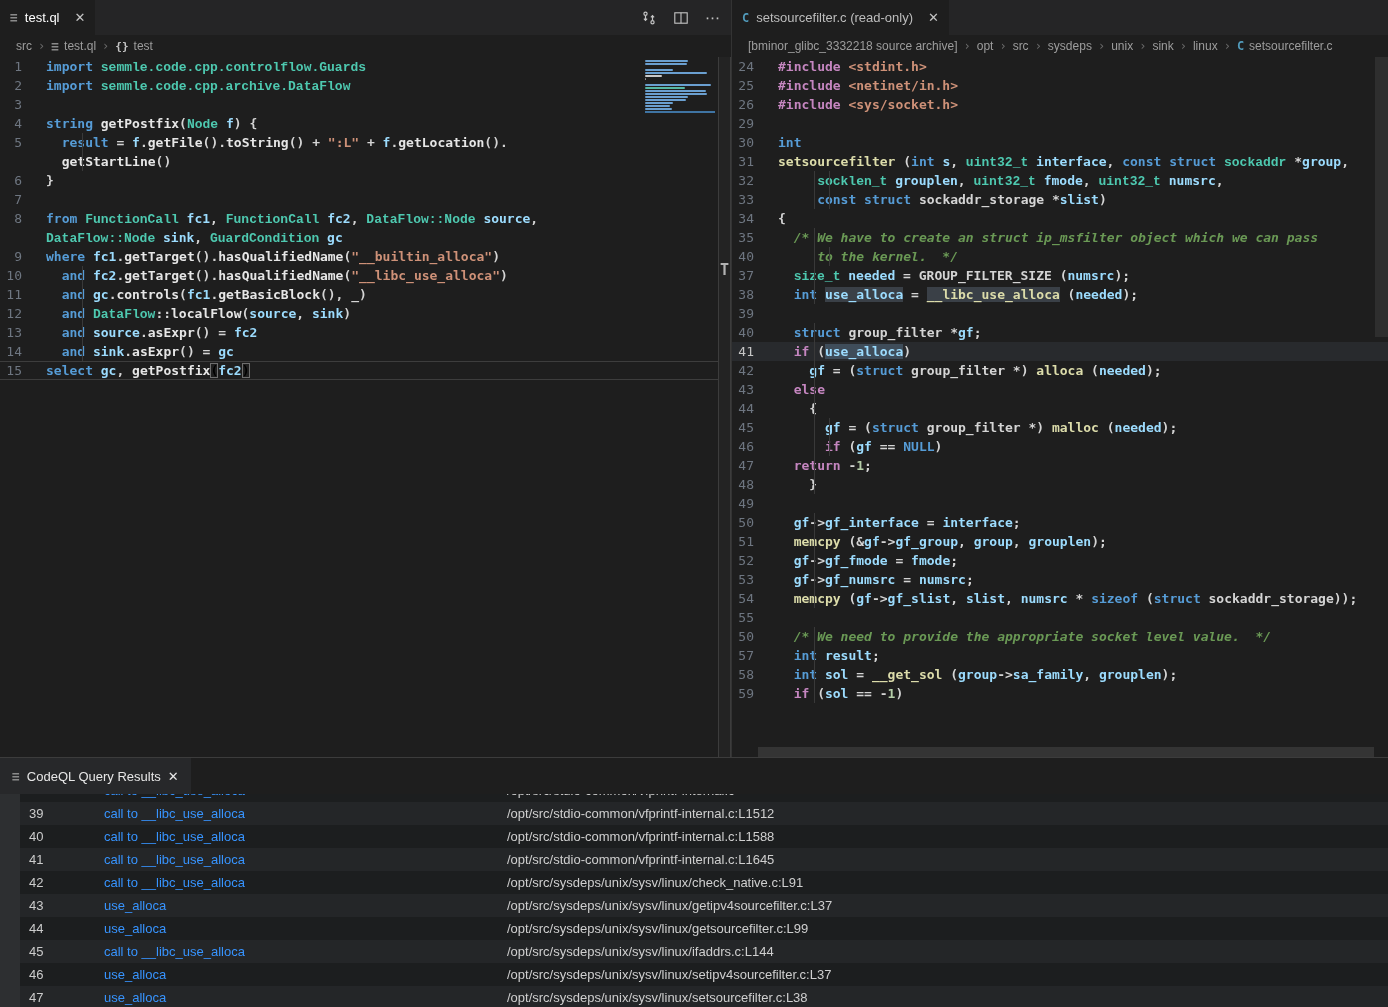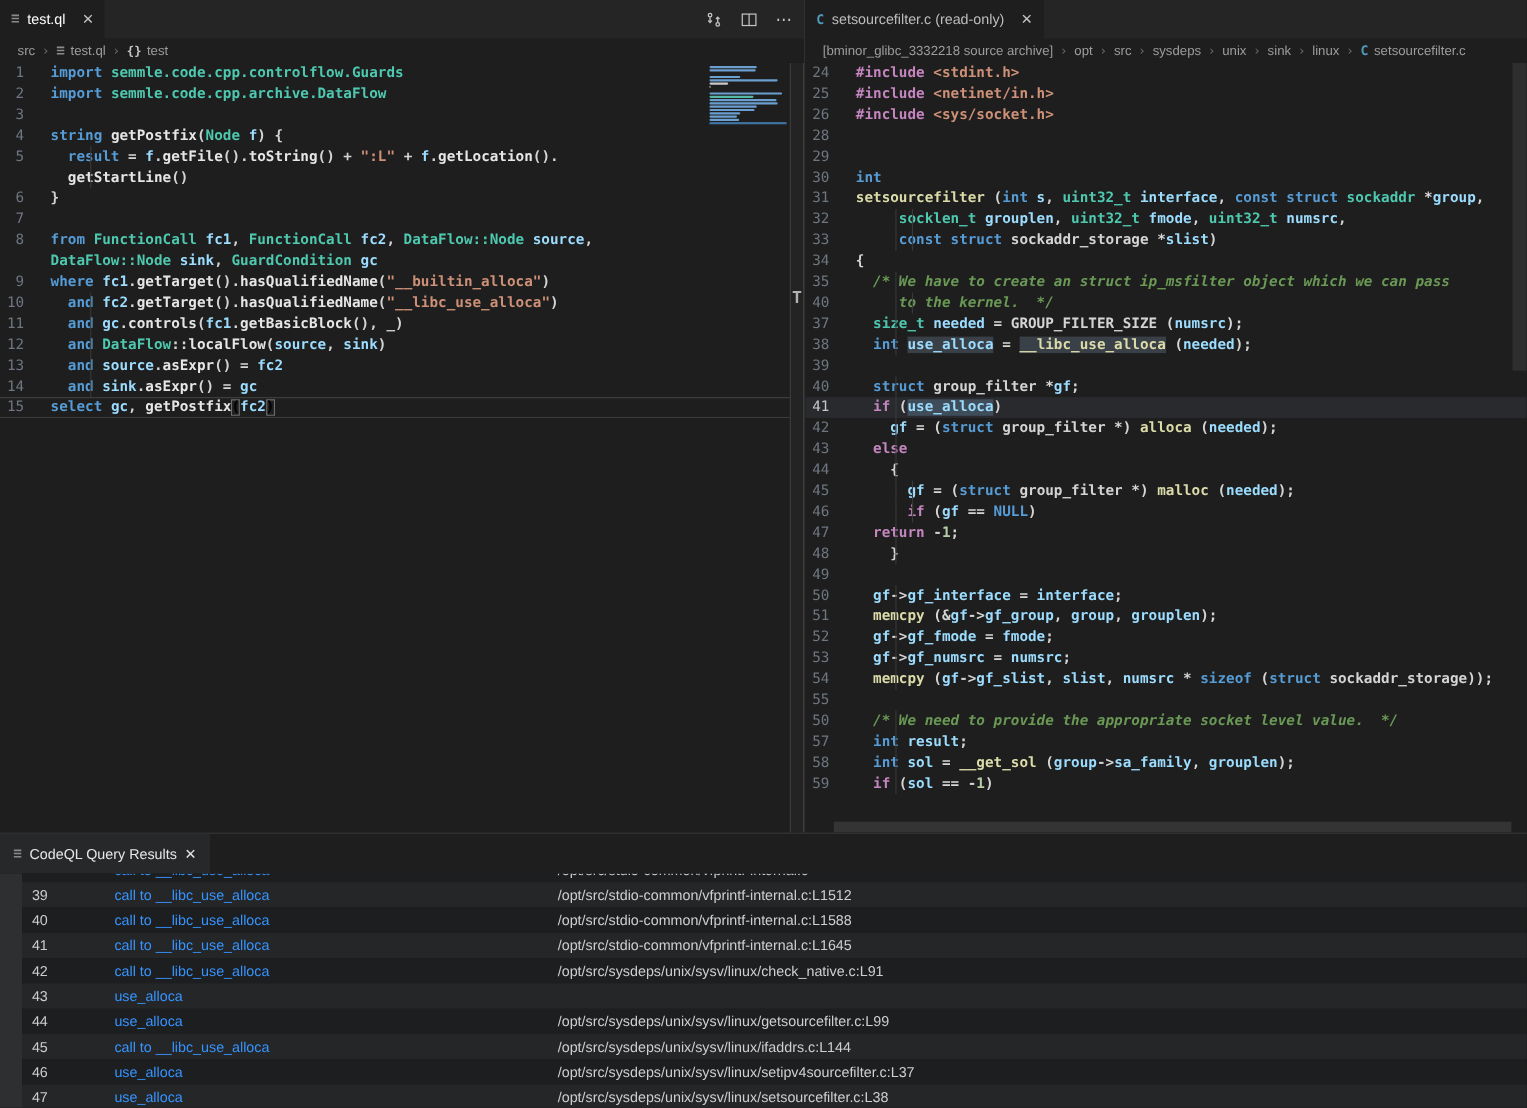--- a/index.html
+++ b/index.html
@@ -28,21 +28,21 @@
          font-family:"DejaVu Sans Mono",monospace; font-size:13px; font-weight:bold; }
   .ln { flex:0 0 46px; text-align:right; padding-right:24px; color:#6e7681; font-weight:normal; }
   .codepart { flex:1; }
   .guide { position:absolute; top:0; bottom:0; width:1px; background:#393939; }
   .row.cur { background:#282a2d; }
   .row.cur .ln { color:#c6c6c6; }
   .row.cur-b { box-shadow: inset 0 1px 0 #3d3d3d, inset 0 -1px 0 #3d3d3d; }
 
   .tk-kw  { color:#569cd6; }
   .tk-ctrl{ color:#c586c0; }
-  .tk-type{ color:#4ec9b0; }
+  .tk-type{ color:#4ec9b0;font-family:Liberation Mono, monospace; }
   .tk-fn  { color:#dcdcaa; }
   .tk-fnw { color:#e6e6e6; }
   .tk-var { color:#9cdcfe; }
   .tk-str { color:#ce9178; }
   .tk-com { color:#6a9955;font-style:italic; }
   .tk-num { color:#b5cea8; }
   .tk-pl  { color:#d4d4d4; }
   .tk-hl  { background:#3a4047; }
   .tk-sel { background:#3f4d5a; }
   .tk-brk { box-shadow: inset 0 0 0 1px #6e6e6e; }
@@ -211,21 +211,20 @@
       <span class="crumb">
         <span class="ficon icon-c">C</span>
         <span>setsourcefilter.c</span>
       </span>
     </div>
   <div class="editor">
     <div id="code-right">
         <div class="row"><span class="ln">24</span><span class="codepart"><span class="tk-ctrl">#include</span><span class="tk-pl"> </span><span class="tk-str">&lt;stdint.h&gt;</span></span></div>
         <div class="row"><span class="ln">25</span><span class="codepart"><span class="tk-ctrl">#include</span><span class="tk-pl"> </span><span class="tk-str">&lt;netinet/in.h&gt;</span></span></div>
         <div class="row"><span class="ln">26</span><span class="codepart"><span class="tk-ctrl">#include</span><span class="tk-pl"> </span><span class="tk-str">&lt;sys/socket.h&gt;</span></span></div>
-        <div class="row"><span class="ln">28</span><span class="codepart"></span></div>
         <div class="row"><span class="ln">29</span><span class="codepart"></span></div>
         <div class="row"><span class="ln">30</span><span class="codepart"><span class="tk-kw">int</span></span></div>
         <div class="row"><span class="ln">31</span><span class="codepart"><span class="tk-fn">setsourcefilter</span><span class="tk-pl"> (</span><span class="tk-kw">int</span><span class="tk-pl"> </span><span class="tk-var">s</span><span class="tk-pl">, </span><span class="tk-type">uint32_t</span><span class="tk-pl"> </span><span class="tk-var">interface</span><span class="tk-pl">, </span><span class="tk-kw">const</span><span class="tk-pl"> </span><span class="tk-kw">struct</span><span class="tk-pl"> </span><span class="tk-type">sockaddr</span><span class="tk-pl"> *</span><span class="tk-var">group</span><span class="tk-pl">,</span></span></div>
         <div class="row"><span class="ln">32</span><i class="guide" style="left: 81.64px;"></i><i class="guide" style="left: 97.28px;"></i><span class="codepart"><span class="tk-pl">     </span><span class="tk-type">socklen_t</span><span class="tk-pl"> </span><span class="tk-var">grouplen</span><span class="tk-pl">, </span><span class="tk-type">uint32_t</span><span class="tk-pl"> </span><span class="tk-var">fmode</span><span class="tk-pl">, </span><span class="tk-type">uint32_t</span><span class="tk-pl"> </span><span class="tk-var">numsrc</span><span class="tk-pl">,</span></span></div>
         <div class="row"><span class="ln">33</span><i class="guide" style="left: 81.64px;"></i><i class="guide" style="left: 97.28px;"></i><span class="codepart"><span class="tk-pl">     </span><span class="tk-kw">const</span><span class="tk-pl"> </span><span class="tk-kw">struct</span><span class="tk-pl"> </span><span class="tk-pl">sockaddr_storage</span><span class="tk-pl"> *</span><span class="tk-var">slist</span><span class="tk-pl">)</span></span></div>
         <div class="row"><span class="ln">34</span><span class="codepart"><span class="tk-pl">{</span></span></div>
         <div class="row"><span class="ln">35</span><i class="guide" style="left: 81.64px;"></i><span class="codepart"><span class="tk-pl">  </span><span class="tk-com">/* We have to create an struct ip_msfilter object which we can pass</span></span></div>
         <div class="row"><span class="ln">40</span><i class="guide" style="left: 81.64px;"></i><i class="guide" style="left: 97.28px;"></i><span class="codepart"><span class="tk-pl">     </span><span class="tk-com">to the kernel.  */</span></span></div>
         <div class="row"><span class="ln">37</span><i class="guide" style="left: 81.64px;"></i><span class="codepart"><span class="tk-pl">  </span><span class="tk-type">size_t</span><span class="tk-pl"> </span><span class="tk-var">needed</span><span class="tk-pl"> = </span><span class="tk-pl">GROUP_FILTER_SIZE</span><span class="tk-pl"> (</span><span class="tk-var">numsrc</span><span class="tk-pl">);</span></span></div>
         <div class="row"><span class="ln">38</span><i class="guide" style="left: 81.64px;"></i><span class="codepart"><span class="tk-pl">  </span><span class="tk-kw">int</span><span class="tk-pl"> </span><span class="tk-var tk-hl">use_alloca</span><span class="tk-pl"> = </span><span class="tk-fn tk-hl">__libc_use_alloca</span><span class="tk-pl"> (</span><span class="tk-var">needed</span><span class="tk-pl">);</span></span></div>
@@ -289,20 +288,21 @@
           <span class="path">/opt/src/stdio-common/vfprintf-internal.c:L1645</span>
         </div>
         <div class="rrow even">
           <span class="num">42</span>
           <span class="link">call to __libc_use_alloca</span>
           <span class="path">/opt/src/sysdeps/unix/sysv/linux/check_native.c:L91</span>
         </div>
         <div class="rrow odd">
           <span class="num">43</span>
           <span class="link">use_alloca</span>
+          <span class="path">/opt/src/sysdeps/unix/sysv/linux/getipv4sourcefilter.c:L37</span>
         </div>
         <div class="rrow even">
           <span class="num">44</span>
           <span class="link">use_alloca</span>
           <span class="path">/opt/src/sysdeps/unix/sysv/linux/getsourcefilter.c:L99</span>
         </div>
         <div class="rrow odd">
           <span class="num">45</span>
           <span class="link">call to __libc_use_alloca</span>
           <span class="path">/opt/src/sysdeps/unix/sysv/linux/ifaddrs.c:L144</span>

